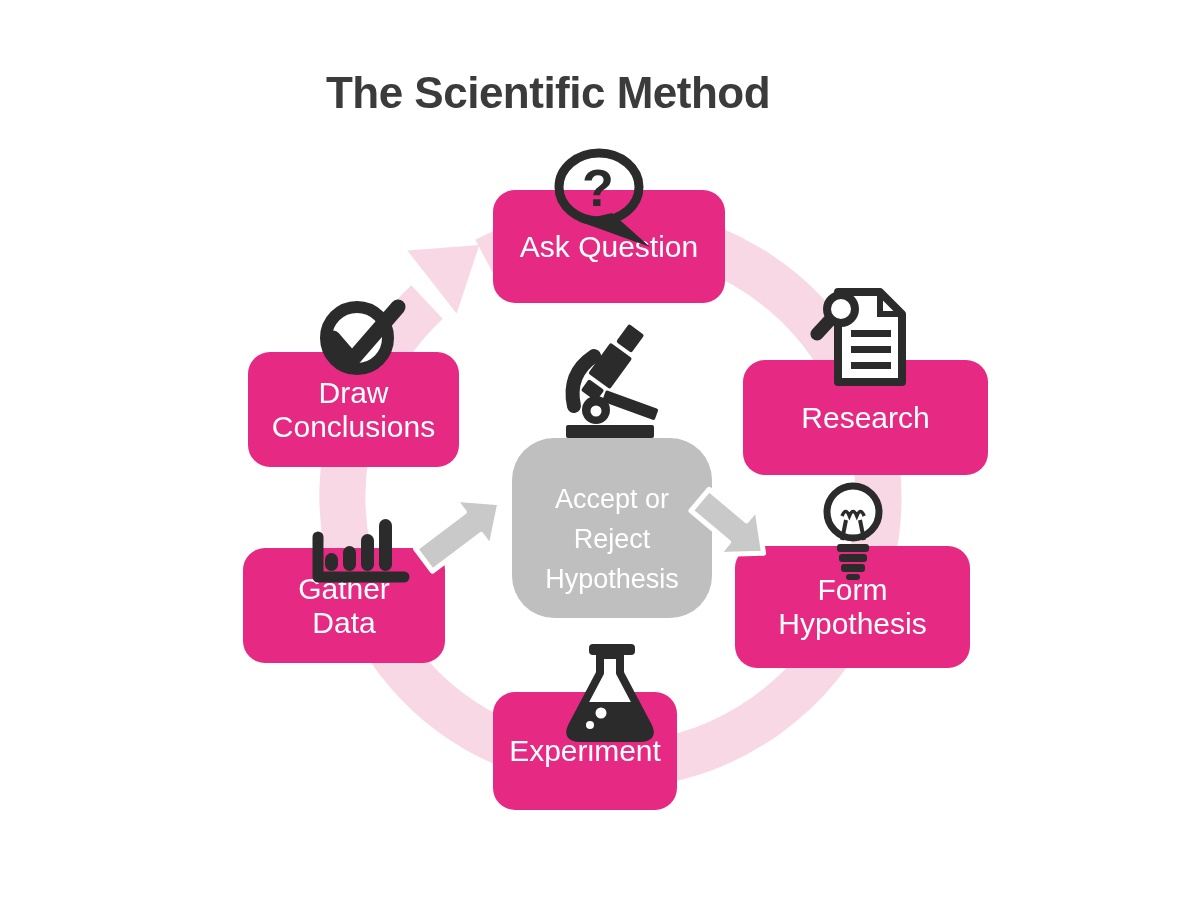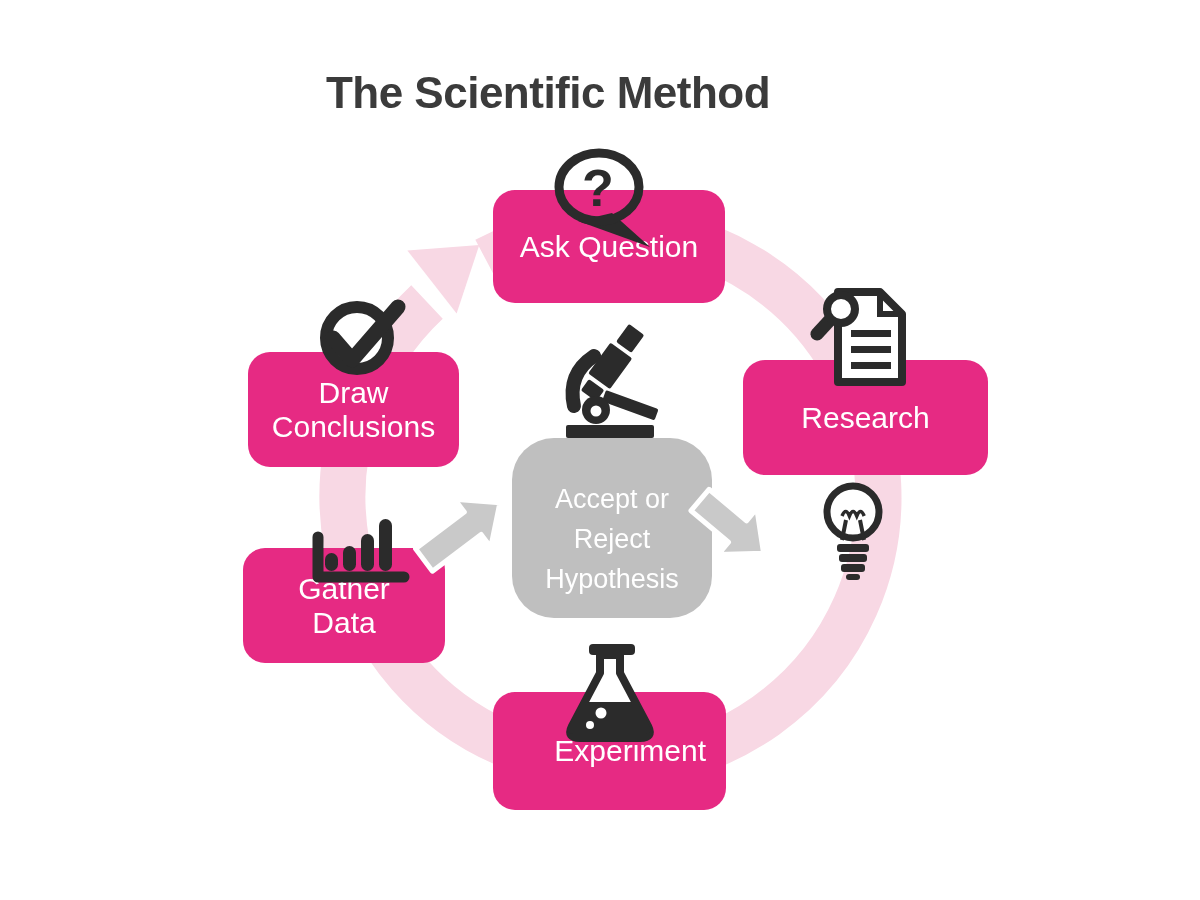--- a/index.html
+++ b/index.html
@@ -25,39 +25,42 @@
     font-size:30px;line-height:34px;box-sizing:border-box;padding:4px 20px;
   }
   .center-box{
     position:absolute;left:512px;top:425px;width:200px;height:180px;border-radius:42px;
     background:var(--gray-box);color:#ffffff;display:flex;align-items:center;justify-content:center;
     text-align:center;font-size:27px;line-height:40px;box-sizing:border-box;padding:22px 12px 0 12px;margin-top:13px;
   }
   .b-ask{left:493px;top:190px;width:232px;height:113px;}
   .b-research{left:743px;top:360px;width:245px;height:115px;}
   .b-form{left:735px;top:546px;width:235px;height:122px;}
-  .b-experiment{left:493px;top:692px;width:233px;height:118px;justify-content:flex-end;}
+  .b-experiment{left:493px;top:692px;width:184px;height:118px;}
   .b-gather{left:243px;top:548px;width:202px;height:115px;}
   .b-draw{left:248px;top:352px;width:211px;height:115px;}
 </style>
 </head>
 <body>
 
 <div class="canvas">
 
   <svg class="layer" viewBox="0 0 1200 900">
     <path class="ring-arc" d="M 486 260 A 268 268 0 1 1 427 302"></path>
     <polygon class="ring-head" points="0,-40 60,0 0,40" transform="translate(432,282) rotate(-38)"></polygon>
   </svg>
 
   <div class="box b-ask">
     <span>Ask Question</span>
   </div>
   <div class="box b-research">
     <span>Research</span>
+  </div>
+  <div class="box b-form">
+    <span>Form Hypothesis</span>
   </div>
   <div class="box b-experiment">
     <span>Experiment</span>
   </div>
   <div class="box b-gather">
     <span>Gather Data</span>
   </div>
   <div class="box b-draw">
     <span>Draw Conclusions</span>
   </div>

